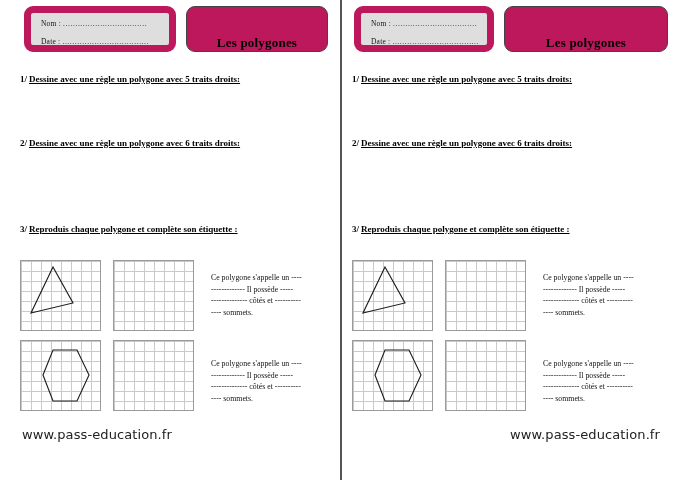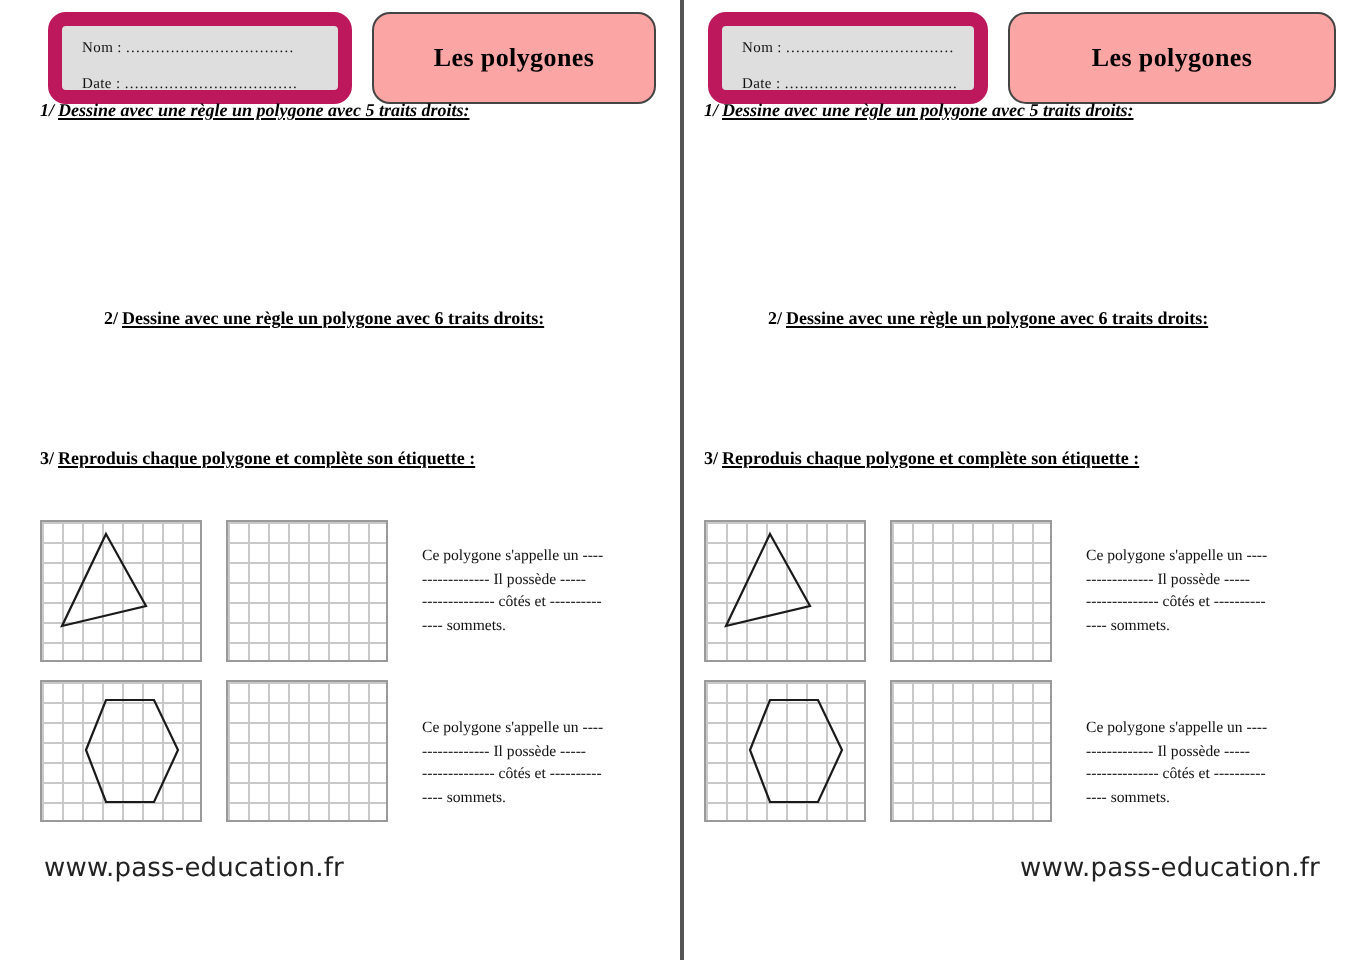--- a/index.html
+++ b/index.html
@@ -18,31 +18,31 @@
   .namebox{
     width:152px;height:46px;box-sizing:border-box;
     border:7px solid #be185d;border-radius:9px;background:#dedede;
     padding:6px 8px 0 10px;
   }
   .panel.right .namebox{width:140px;}
   .fieldline{font-size:7.5px;color:#111;letter-spacing:.2px;margin-bottom:9px;white-space:nowrap;}
   .fieldline .dots{letter-spacing:.6px;}
   .titlebox{
     flex:1;height:46px;box-sizing:border-box;
-    border:1px solid #444;border-radius:9px;background:#fca5a5;
-    display:flex;align-items:center;justify-content:center;
+    border:1px solid #444;border-radius:9px;background:#be185d;
+    display:flex;align-items:flex-end;justify-content:center;
   }
   .titlebox .ttl{font-size:13px;font-weight:bold;color:#000;letter-spacing:.2px;}
 
   
   .ex{font-size:9px;font-weight:bold;color:#000;white-space:nowrap;}
   .ex .num{text-decoration:none;margin-right:2px;}
   .ex .txt{text-decoration:underline;}
-  .ex1{position:absolute;left:20px;top:50px;font-style:italic;}
-  .ex2{position:absolute;left:20px;top:154px;margin-left:32px;}
+  .ex1{position:absolute;left:20px;top:74px;}
+  .ex2{position:absolute;left:20px;top:138px;}
   .ex3{position:absolute;left:20px;top:224px;}
   .panel.right .ex1,.panel.right .ex2,.panel.right .ex3{left:10px;}
 
   
   .gridrow{position:absolute;display:flex;align-items:flex-start;gap:12px;}
   .row-a{left:20px;top:260px;}
   .row-b{left:20px;top:340px;}
   .panel.right .row-a{left:10px;}
   .panel.right .row-b{left:10px;}
   .grid{

